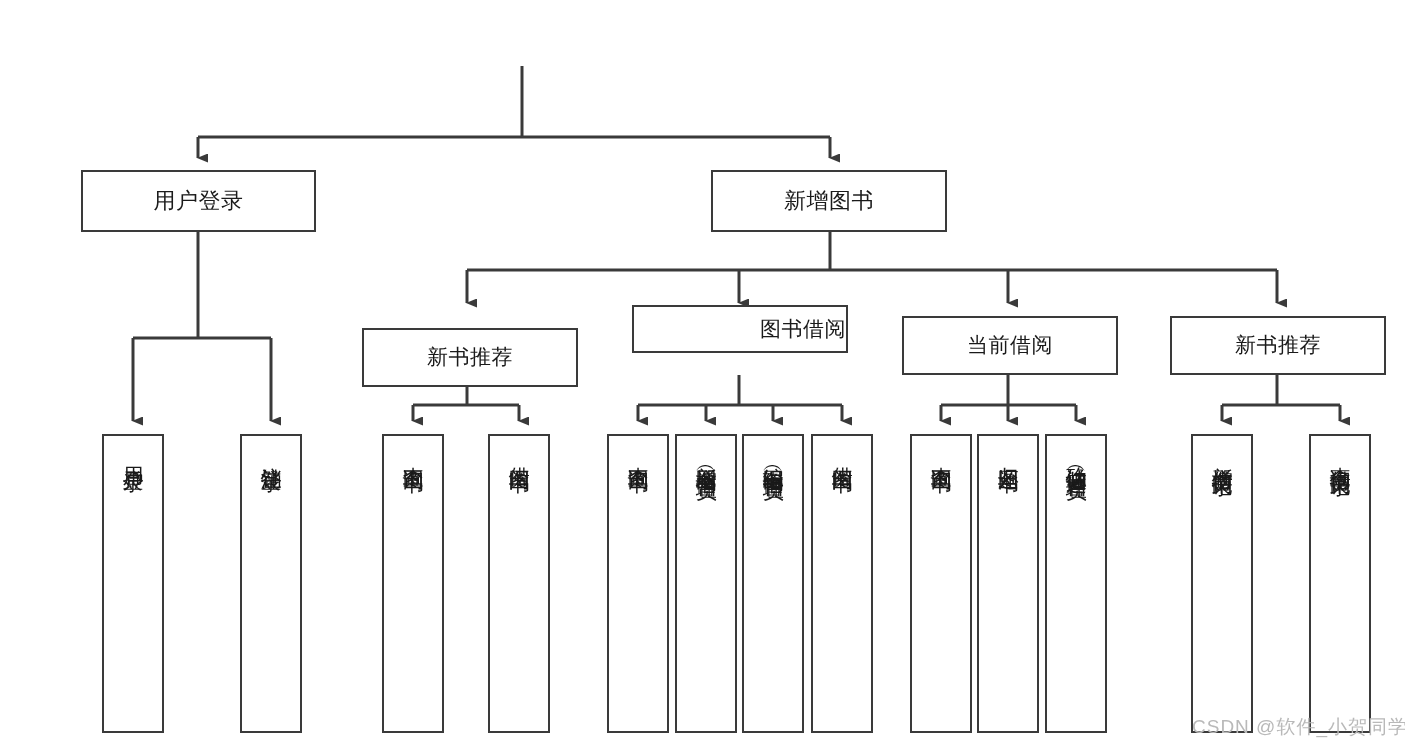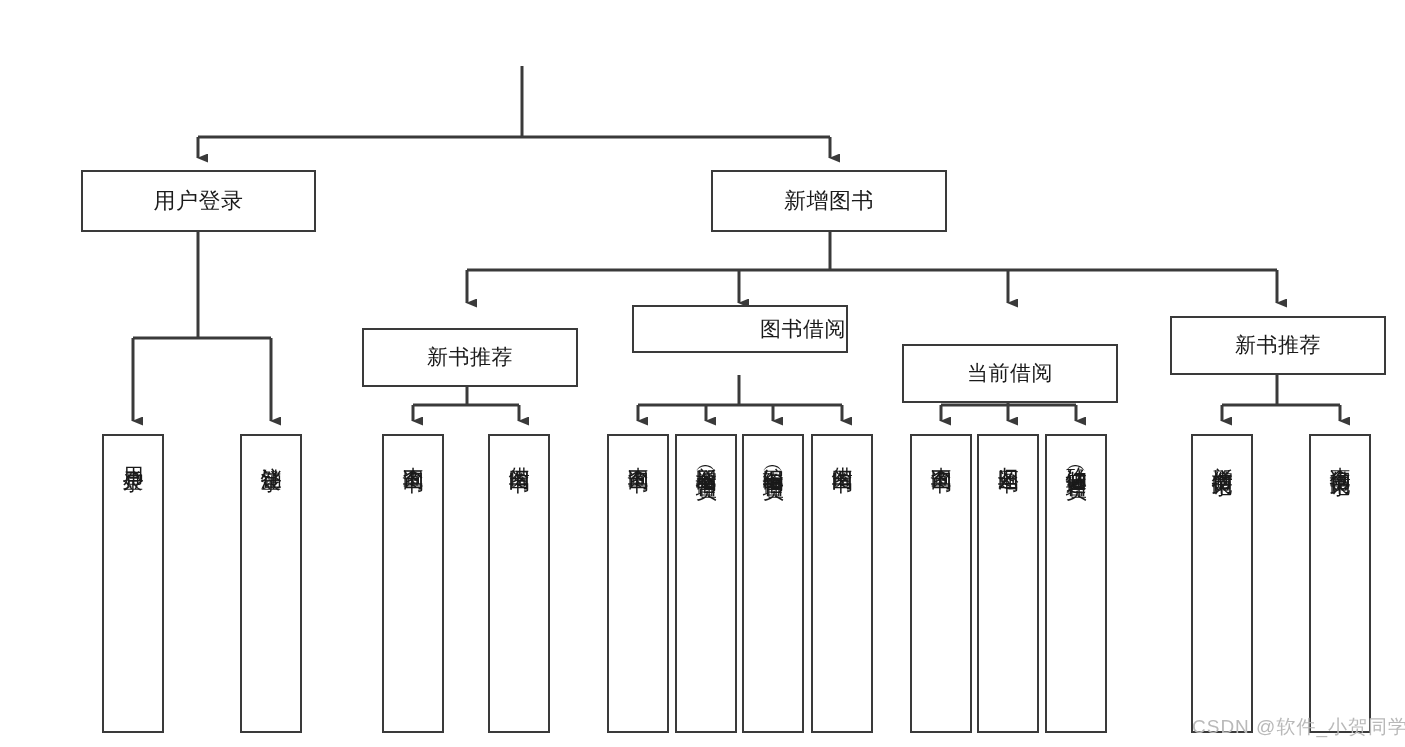--- a/index.html
+++ b/index.html
@@ -132,21 +132,21 @@
   <div class="node lvl2" style="left:711px; top:170px; width:236px; height:62px;">
     <span class="label">新增图书</span>
   </div>
 
   <div class="node lvl3" style="left:362px; top:328px; width:216px; height:59px;">
     <span class="label">新书推荐</span>
   </div>
   <div class="node lvl3" style="left:632px; top:305px; width:216px; height:48px;justify-content:flex-end;">
     <span class="label">图书借阅</span>
   </div>
-  <div class="node lvl3" style="left:902px; top:316px; width:216px; height:59px;margin-top:28px;">
+  <div class="node lvl3" style="left:902px; top:316px; width:216px; height:59px;">
     <span class="label">当前借阅</span>
   </div>
   <div class="node lvl3" style="left:1170px; top:316px; width:216px; height:59px;">
     <span class="label">新书推荐</span>
   </div>
 
   <div class="node leaf" style="left:102px; top:434px; width:62px; height:299px;">
     <span class="label">用户登录</span>
   </div>
   <div class="node leaf" style="left:240px; top:434px; width:62px; height:299px;">

